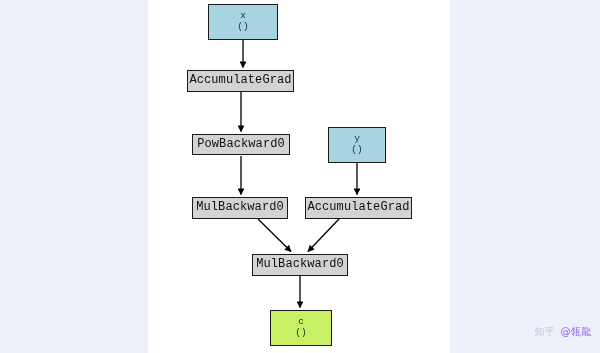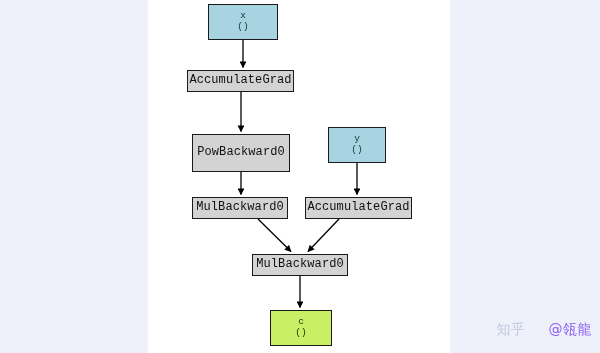--- a/index.html
+++ b/index.html
@@ -67,23 +67,23 @@
     width: 302px;
     height: 353px;
     pointer-events: none;
   }
   #watermark {
     position: absolute;
     right: 8px;
     bottom: 14px;
     display: flex;
     align-items: center;
-    gap: 23px;
+    gap: 5px;
     color: #c3c9de;
-    font-size: 14px;
+    font-size: 10px;
     font-family: "DejaVu Sans", sans-serif;
     letter-spacing: 0.5px;
     user-select: none;
   }
   #watermark .wm-handle {
     color: #8b5cf6;
   }
 </style>
 </head>
 <body>
@@ -116,21 +116,21 @@
 
     <div class="node leaf" style="left:60px;top:4px;width:70px;height:36px;">
       <span>x</span>
       <span class="l2">()</span>
     </div>
 
     <div class="node op" style="left:39px;top:70px;width:107px;height:22px;">
       <span>AccumulateGrad</span>
     </div>
 
-    <div class="node op" style="left:44px;top:134px;width:98px;height:38px;">
+    <div class="node op" style="left:44px;top:134px;width:98px;height:21px;">
       <span>PowBackward0</span>
     </div>
 
     <div class="node leaf" style="left:180px;top:127px;width:58px;height:36px;">
       <span>y</span>
       <span class="l2">()</span>
     </div>
 
     <div class="node op" style="left:44px;top:197px;width:96px;height:22px;">
       <span>MulBackward0</span>

